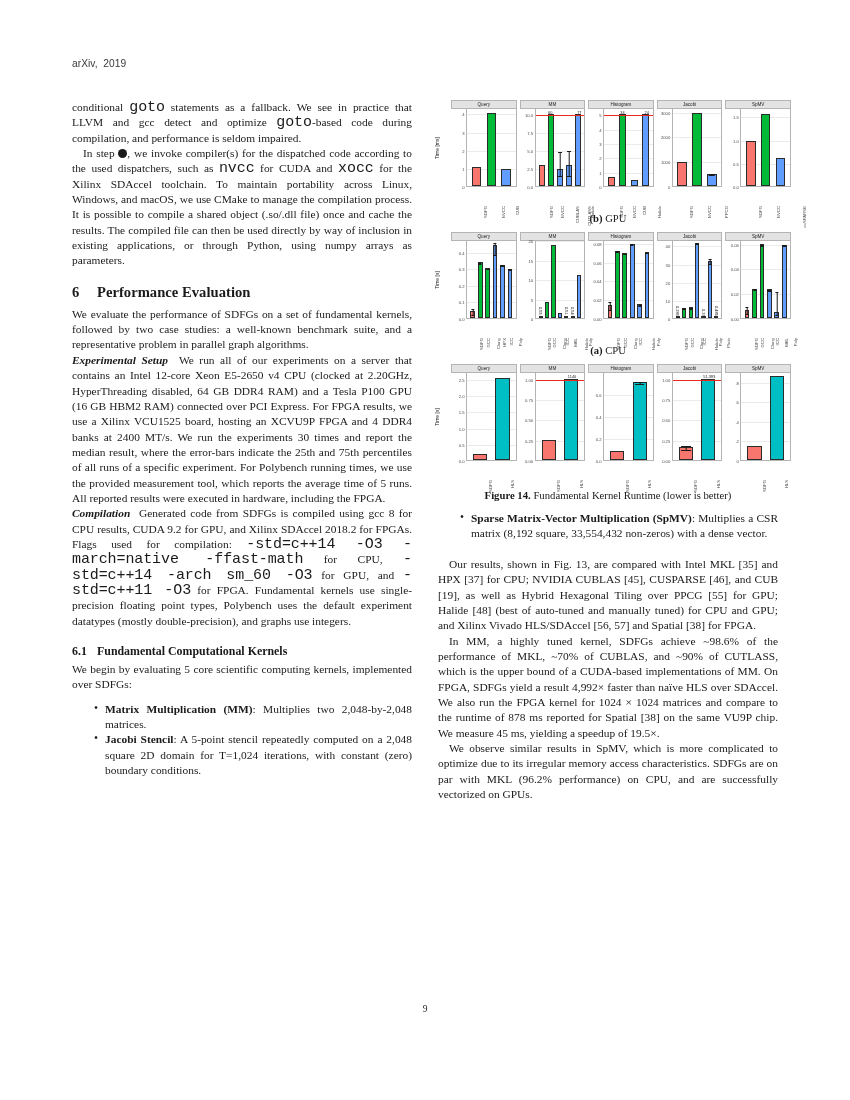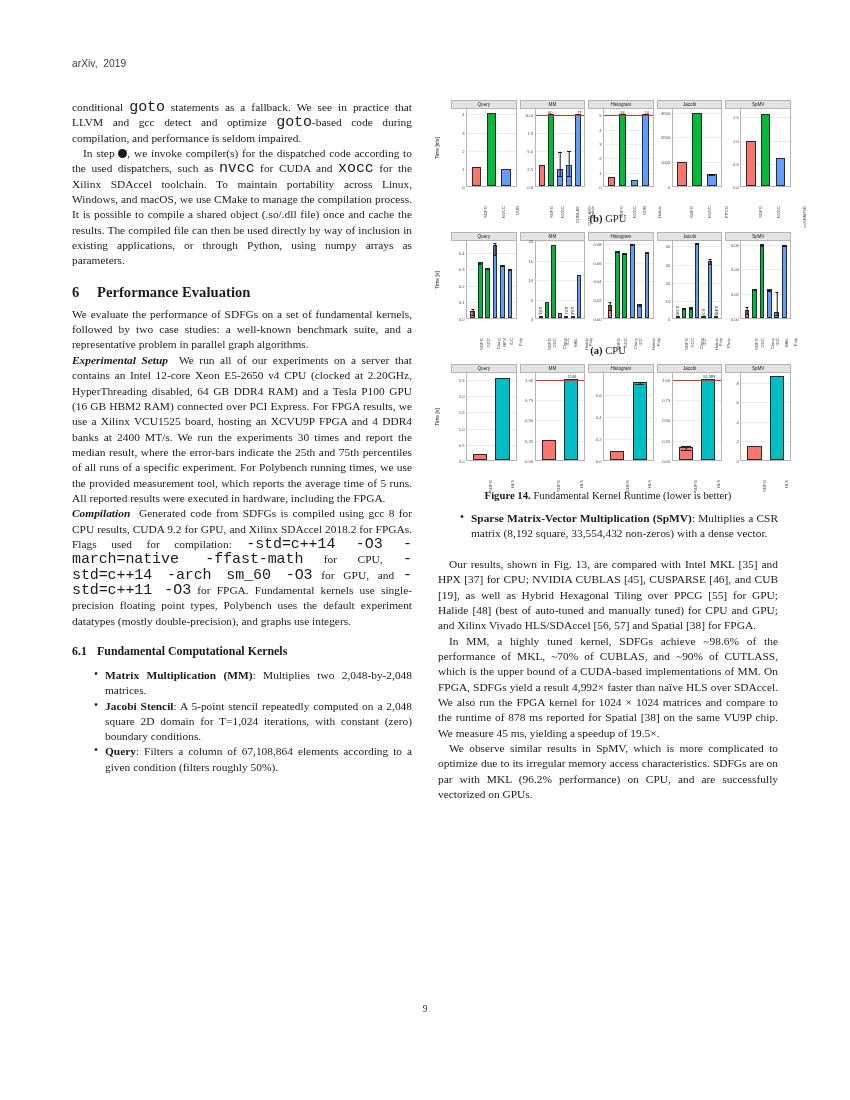--- a/index.html
+++ b/index.html
@@ -160,25 +160,25 @@
       <h2 class="sec"><span class="secnum">6</span><span>Performance Evaluation</span></h2>
 
       <p class="body">We evaluate the performance of SDFGs on a set of fundamental kernels, followed by two case studies: a well-known benchmark suite, and a representative problem in parallel graph algorithms.</p>
 
       <p class="body"><span class="runin">Experimental Setup</span>&nbsp; <span>We run all of our experiments on a server that contains an Intel 12-core Xeon E5-2650 v4 CPU (clocked at 2.20GHz, HyperThreading disabled, 64 GB DDR4 RAM) and a Tesla P100 GPU (16 GB HBM2 RAM) connected over PCI Express. For FPGA results, we use a Xilinx VCU1525 board, hosting an XCVU9P FPGA and 4 DDR4 banks at 2400 MT/s. We run the experiments 30 times and report the median result, where the error-bars indicate the 25th and 75th percentiles of all runs of a specific experiment. For Polybench running times, we use the provided measurement tool, which reports the average time of 5 runs. All reported results were executed in hardware, including the FPGA.</span></p>
 
       <p class="body"><span class="runin">Compilation</span>&nbsp; <span>Generated code from SDFGs is compiled using gcc 8 for CPU results, CUDA 9.2 for GPU, and Xilinx SDAccel 2018.2 for FPGAs. Flags used for compilation: </span><span class="mono">-std=c++14 -O3 -march=native -ffast-math</span><span> for CPU, </span><span class="mono">-std=c++14 -arch sm_60 -O3</span><span> for GPU, and </span><span class="mono">-std=c++11 -O3</span><span> for FPGA. Fundamental kernels use single-precision floating point types, Polybench uses the default experiment datatypes (mostly double-precision), and graphs use integers.</span></p>
 
       <h3 class="subsec"><span class="secnum">6.1</span><span>Fundamental Computational Kernels</span></h3>
 
+      <p class="body">We begin by evaluating 5 core scientific computing kernels, implemented over SDFGs:</p>
 
       <ul class="bul">
         <li><b>Matrix Multiplication (MM)</b><span>: Multiplies two 2,048-by-2,048 matrices.</span></li>
         <li><b>Jacobi Stencil</b><span>: A 5-point stencil repeatedly computed on a 2,048 square 2D domain for T=1,024 iterations, with constant (zero) boundary conditions.</span></li>
-        <li><b>Query</b><span>: Filters a column of 67,108,864 elements according to a given condition (filters roughly 50%).</span></li>
       </ul>
     </div>
 
     <div class="col col-right">
 
       <div id="figure-slot">
           <div class="subfig">
             <div class="chartarea">
               <div class="ylabel" style="top: 48px;">Time [ms]</div>
               <div class="panelrow">

